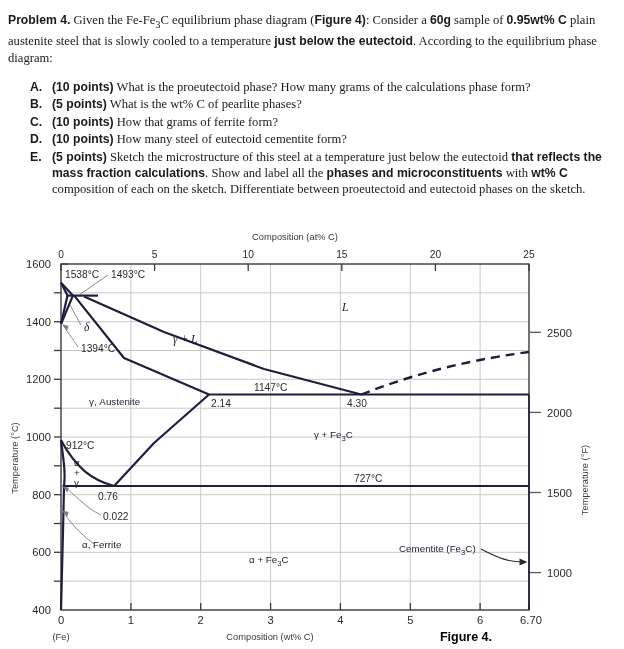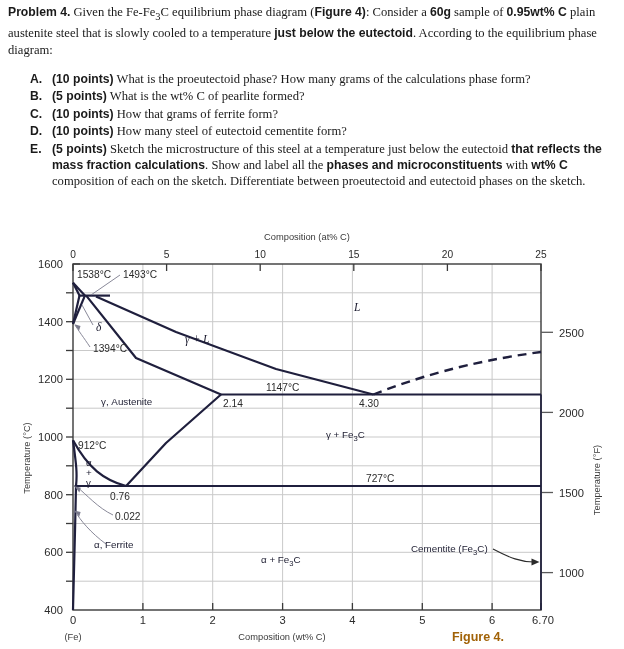--- a/index.html
+++ b/index.html
@@ -13,21 +13,21 @@
     position: relative;
     font-family: "Liberation Serif", serif;
     color: #1a1a1a;
     overflow: hidden;
   }
 
   
   #problem-text {
     position: absolute;
     left: 8px;
-    top: 4px;
+    top: 12px;
     width: 608px;
   }
   .para {
     font-family: "Liberation Serif", serif;
     font-size: 12.6px;
     line-height: 16.5px;
     text-align: left;
   }
   .b-sans {
     font-family: "Liberation Sans", sans-serif;
@@ -54,38 +54,38 @@
     padding-left: 22px;
     box-sizing: content-box;
   }
   .q-body {
     flex: 1 1 auto;
   }
 
   
   #figure-wrap {
     position: absolute;
-    left: 16px;
+    left: 4px;
     top: 228px;
     width: 501px;
     height: 421px;
   }
   #chart-svg {
     position: absolute;
     left: 0;
     top: 0;
   }
   #figure-caption {
     position: absolute;
     right: 13px;
     bottom: 5px;
     font-family: "Liberation Sans", sans-serif;
     font-weight: bold;
     font-size: 12.5px;
-    color: #a16207;
+    color: #000000;
   }
   .lbl-num { font-family: "Liberation Sans", sans-serif; font-size: 11.2px; fill: #2b2b2b; }
   .lbl-axis { font-family: "Liberation Sans", sans-serif; font-size: 9.3px; fill: #3a3a3a; }
   .lbl-ital { font-family: "Liberation Serif", serif; font-style: italic; font-size: 11.5px; fill: #1c1c30; }
   .lbl-phase { font-family: "Liberation Sans", sans-serif; font-size: 9.8px; fill: #1c1c30; }
   .lbl-small { font-family: "Liberation Sans", sans-serif; font-size: 10.2px; fill: #2b2b2b; }
 </style>
 </head>
 <body>
 
@@ -97,21 +97,21 @@
     <span>to the equilibrium phase diagram:</span>
   </div>
 
   <ul id="q-list">
     <li>
       <span class="q-letter">A.</span>
       <span class="q-body"><span class="b-sans">(10 points)</span><span> What is the proeutectoid phase? How many grams of the calculations phase form?</span></span>
     </li>
     <li>
       <span class="q-letter">B.</span>
-      <span class="q-body"><span class="b-sans">(5 points)</span><span> What is the wt% C of pearlite formed?</span></span>
+      <span class="q-body"><span class="b-sans">(5 points)</span><span> What is the wt% C of pearlite phases?</span></span>
     </li>
     <li>
       <span class="q-letter">C.</span>
       <span class="q-body"><span class="b-sans">(10 points)</span><span> How that grams of ferrite form?</span></span>
     </li>
     <li>
       <span class="q-letter">D.</span>
       <span class="q-body"><span class="b-sans">(10 points)</span><span> How many steel of eutectoid cementite form?</span></span>
     </li>
     <li>

